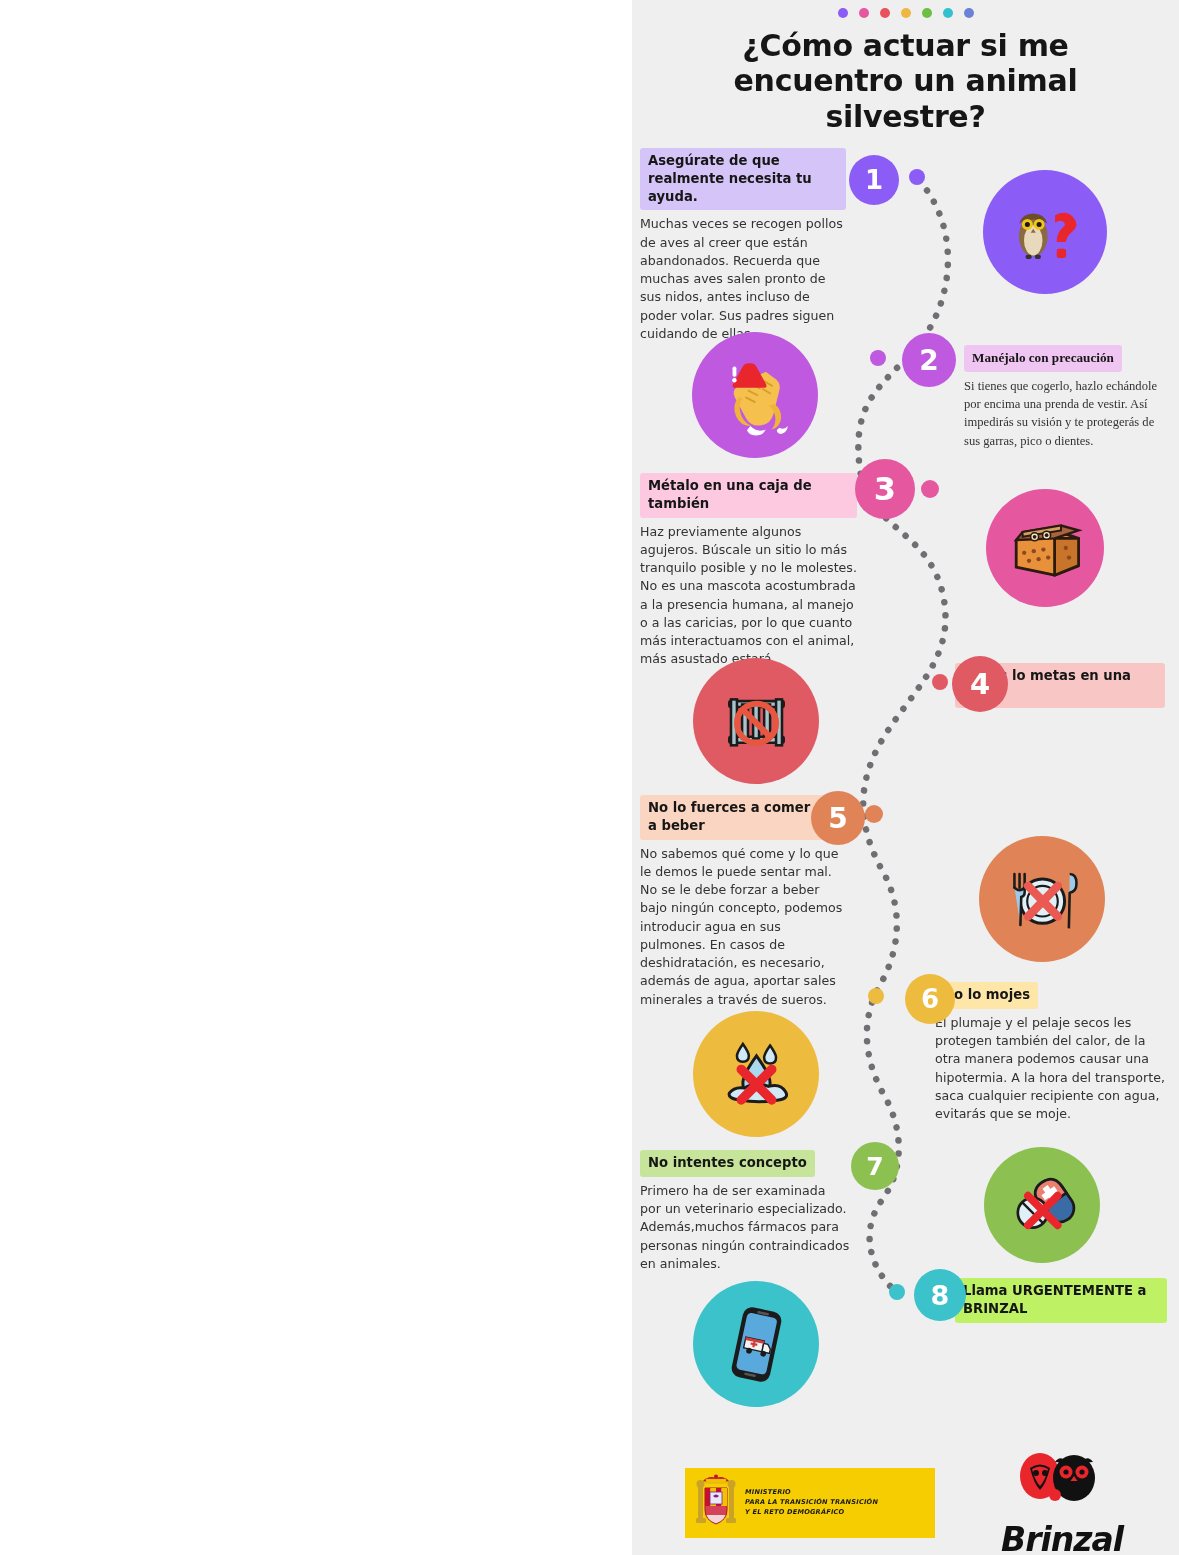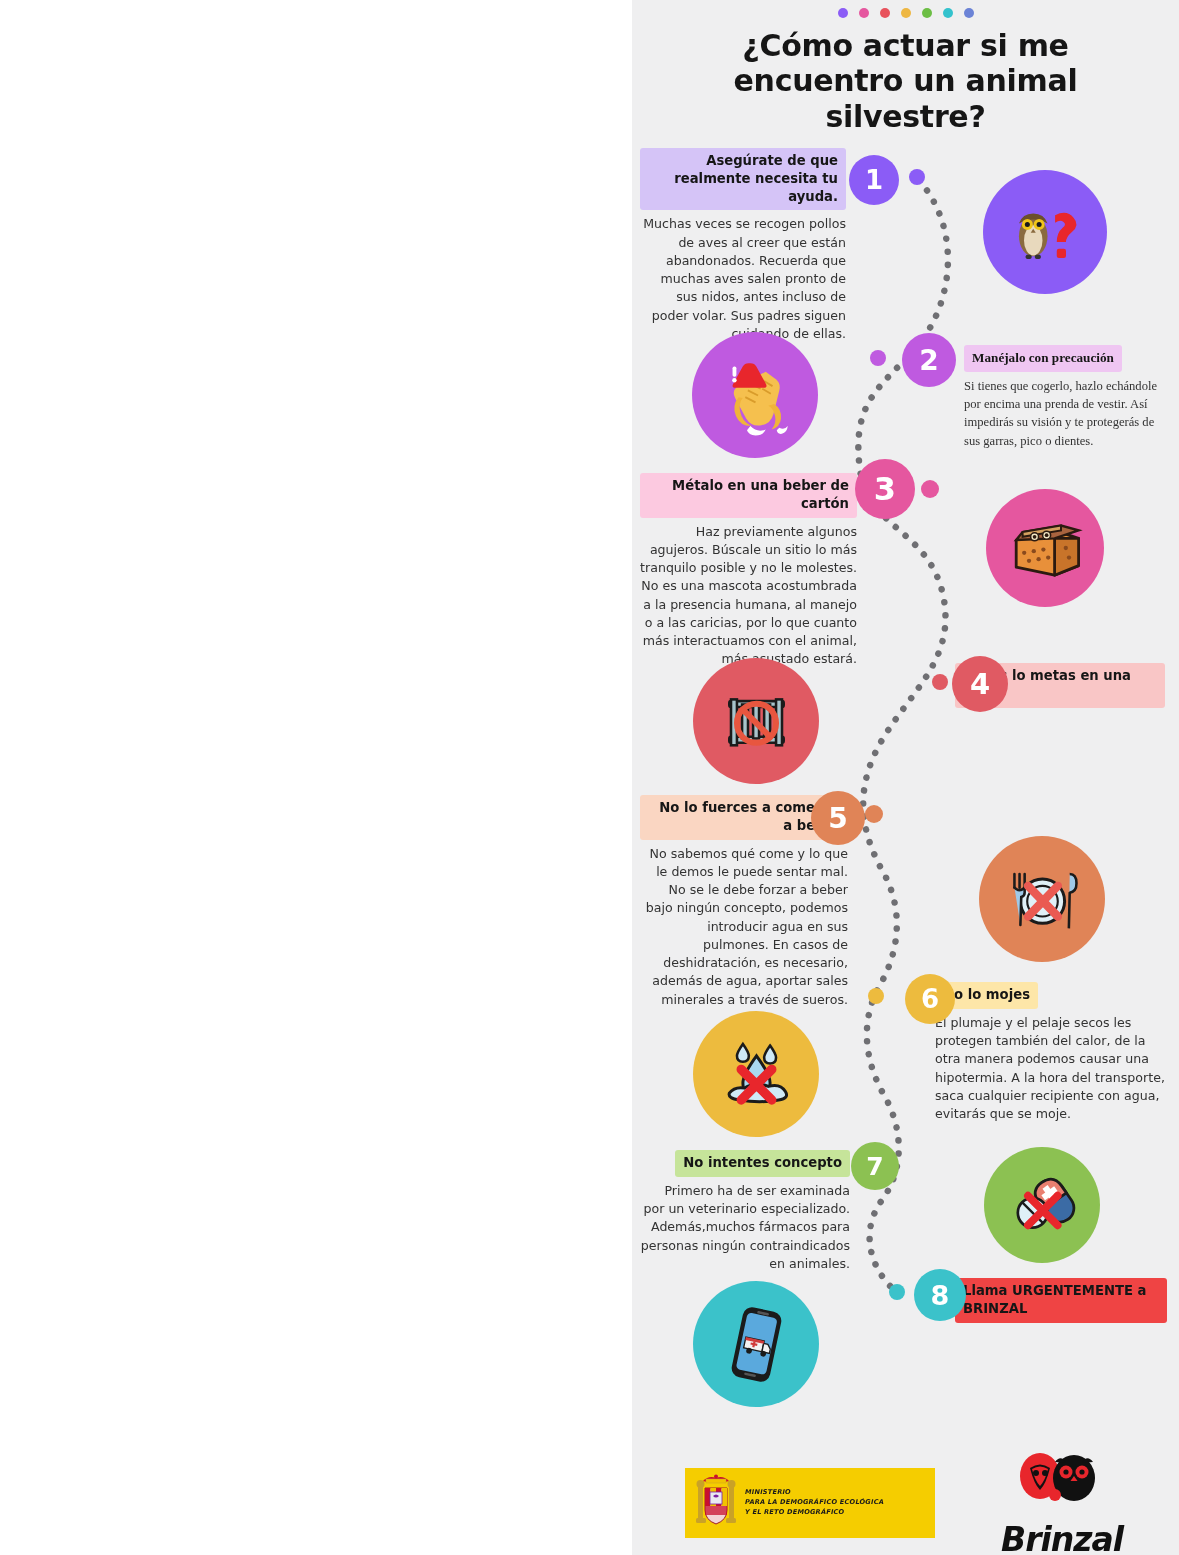--- a/index.html
+++ b/index.html
@@ -40,21 +40,21 @@
     padding: 4px 8px 5px 8px;
     font-size: 13.2px; font-weight: 800; line-height: 1.35;
     color: #161616;
     border-radius: 3px;
   }
   .body {
     margin-top: 5px;
     font-size: 12.6px; line-height: 1.45;
     color: #333333;
   }
-  .txt-right { text-align: right; }
+  .txt-right { }
   .txt-left  { text-align: left; }
 
   
   .num {
     position: absolute;
     border-radius: 50%;
     color: #ffffff;
     font-weight: 800;
     display: flex; align-items: center; justify-content: center;
   }
@@ -169,21 +169,21 @@
           <path d="M60 33 l10 6"></path>
             <path d="M58 42 l10 6"></path>
         </g>
         <path d="M30 12 l22 0 q5 0 7 4 l11 20 q3 5 -3 5 h-32 q-6 0 -3 -5 l11 -20 q2 -4 7 -4z" transform="translate(-8,0)" fill="#e8262c"></path>
         <rect x="23" y="16" width="4.5" height="12" rx="2" fill="#fff"></rect>
         <circle cx="25.2" cy="32" r="2.6" fill="#fff"></circle>
         </svg>
       </div>
       <div class="step" style="top: 473px; left: 8px; width: 217px;">
         <div class="txt-right">
-       <span class="label" style="background:#fcc9e0">Métalo en una beber de cartón</span>
+       <span class="label" style="background:#fcc9e0">Métalo en una caja de también</span>
      </div>
      <div class="body txt-right">Haz previamente algunos agujeros. Búscale un sitio lo más tranquilo posible y no le molestes. No es una mascota acostumbrada a la presencia humana, al manejo o a las caricias, por lo que cuanto más interactuamos con el animal, más asustado estará.</div>
       </div>
       <div class="num" style="left: 223px; top: 459px; width: 60px; height: 60px; background: rgb(229, 87, 159); font-size: 32px;">3</div>
       <div class="tick" style="left: 289px; top: 480px; width: 18px; height: 18px; background: rgb(229, 87, 159);"></div>
       <div class="illus" style="left: 354px; top: 489px; width: 118px; height: 118px; background: rgb(229, 87, 159);">
         <svg width="80" height="80" viewBox="0 0 100 100">
           <path d="M14 40 l48 -12 l30 10 l0 34 l-30 12 l-48 -10z" fill="#e8903a" stroke="#2b1a10" stroke-width="3.5" stroke-linejoin="round"></path>
         <path d="M62 38 l30 0 l0 34 l-30 12z" fill="#c8742a" stroke="#2b1a10" stroke-width="3.5" stroke-linejoin="round"></path>
         <path d="M14 40 l8 -10 l48 -8 l22 6 l-30 10z" fill="#a9643f" stroke="#2b1a10" stroke-width="3"></path>
@@ -280,21 +280,21 @@
           <rect x="62" y="23" width="8" height="20" fill="#fff"></rect>
             <rect x="56" y="29" width="20" height="8" fill="#fff"></rect>
         </g>
         <circle cx="38" cy="60" r="19" fill="#dff0f7" stroke="#1b1b1b" stroke-width="3.5"></circle>
         <path d="M25 47 L51 73" stroke="#1b1b1b" stroke-width="3"></path>
         <path d="M32 38 L70 76 M70 38 L32 76" stroke="#e8262c" stroke-width="10" stroke-linecap="round"></path>
         </svg>
       </div>
       <div class="step" style="top: 1278px; left: 323px; width: 212px;">
         <div class="txt-left">
-       <span class="label" style="background:#ef4444">Llama URGENTEMENTE a BRINZAL</span>
+       <span class="label" style="background:#bef264">Llama URGENTEMENTE a BRINZAL</span>
      </div>
       </div>
       <div class="num" style="left: 282px; top: 1269px; width: 52px; height: 52px; background: rgb(59, 194, 202); font-size: 27px;">8</div>
       <div class="tick" style="left: 257px; top: 1284px; width: 16px; height: 16px; background: rgb(59, 194, 202);"></div>
       <div class="illus" style="left: 61px; top: 1281px; width: 126px; height: 126px; background: rgb(59, 194, 202);">
         <svg width="85" height="85" viewBox="0 0 100 100">
           <g transform="rotate(12 50 50)">
           <rect x="27" y="8" width="46" height="84" rx="11" fill="#1b1b1b"></rect>
           <rect x="32" y="15" width="36" height="68" rx="5" fill="#5aa9dd"></rect>
           <rect x="43" y="11" width="14" height="3" rx="1.5" fill="#555"></rect>
@@ -330,21 +330,21 @@
       <rect x="10" y="32" width="22" height="9" fill="#c8102e" opacity="0.75"></rect>
       <rect x="15" y="18" width="12" height="12" fill="#e9e9f2" stroke="#7b1fa2" stroke-width="0.8"></rect>
       <path d="M18 22 q3 -3 6 0 q-3 3 -6 0z" fill="#7b1fa2"></path>
       <path d="M21 4 q7 -3 13 3 q-6 2 -13 1z" fill="#c8102e"></path>
       <path d="M21 4 q-7 -3 -13 3 q6 2 13 1z" fill="#c8102e"></path>
       <path d="M11 5 h20 v4 h-20z" fill="#f2c200" stroke="#c9a227" stroke-width="0.5"></path>
       <circle cx="21" cy="2.5" r="2" fill="#c8102e"></circle>
     </svg>
     <div class="mtext">
       <div>MINISTERIO</div>
-      <div>PARA LA DEMOGRÁFICO ECOLÓGICA</div>
+      <div>PARA LA TRANSICIÓN TRANSICIÓN</div>
       <div>Y EL RETO DEMOGRÁFICO</div>
     </div>
   </div>
 
   <div id="brinzal">
     <svg width="140" height="56" viewBox="0 0 140 56">
       <ellipse cx="48" cy="28" rx="20" ry="23" fill="#e8262c"></ellipse>
       <path d="M38 20 q10 -7 20 0 q-4 16 -10 22 q-6 -6 -10 -22z" fill="#111"></path>
       <path d="M40 21 q8 -5 16 0 q-3 12 -8 17 q-5 -5 -8 -17z" fill="#e8262c"></path>
       <circle cx="44" cy="25" r="3" fill="#111"></circle>

